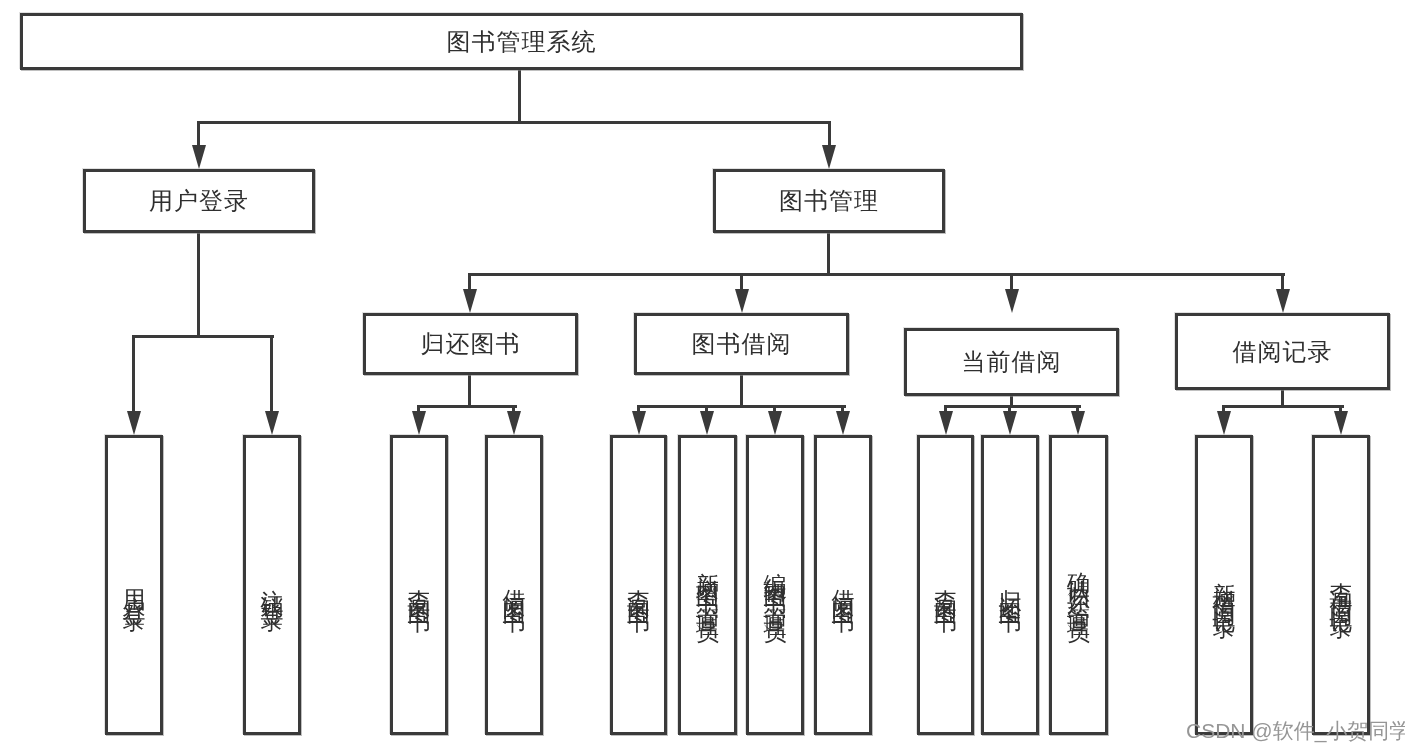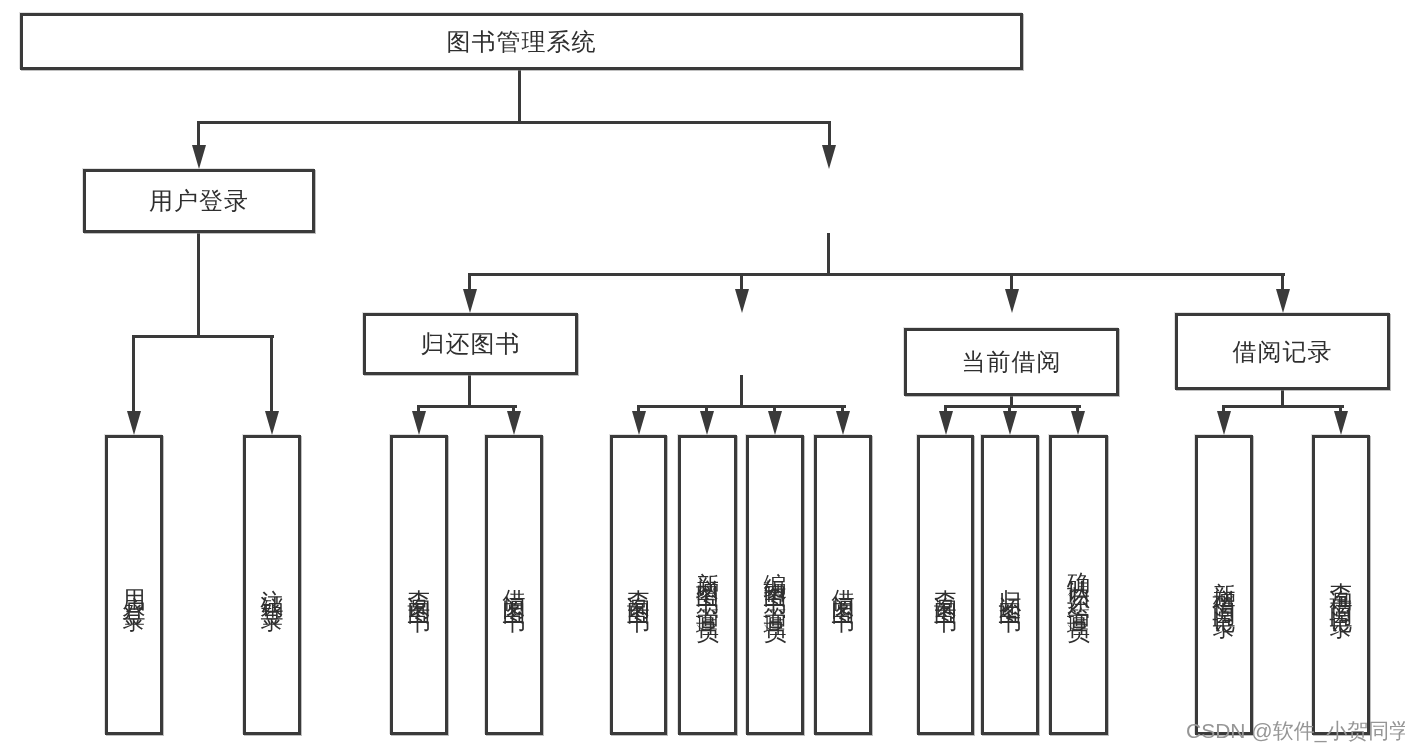--- a/index.html
+++ b/index.html
@@ -139,24 +139,30 @@
   <div class="ah" style="left:1217px;top:411px"></div>
   <div class="ah" style="left:1334px;top:411px"></div>
 
   <div class="box" style="left:20px;top:13px;width:1003px;height:57px">
     <span class="hlabel">图书管理系统</span>
   </div>
 
   <div class="box" style="left:83px;top:169px;width:232px;height:64px">
     <span class="hlabel">用户登录</span>
   </div>
+  <div class="box" style="left:713px;top:169px;width:232px;height:64px">
+    <span class="hlabel">图书管理</span>
+  </div>
 
   <div class="box" style="left:363px;top:313px;width:215px;height:62px">
     <span class="hlabel">归还图书</span>
   </div>
+  <div class="box" style="left:634px;top:313px;width:215px;height:62px">
+    <span class="hlabel">图书借阅</span>
+  </div>
   <div class="box" style="left:904px;top:328px;width:215px;height:68px">
     <span class="hlabel">当前借阅</span>
   </div>
   <div class="box" style="left:1175px;top:313px;width:215px;height:77px">
     <span class="hlabel">借阅记录</span>
   </div>
 
   <div class="leaf" style="left:105px">
     <span class="vlabel">用户登录</span>
   </div>

